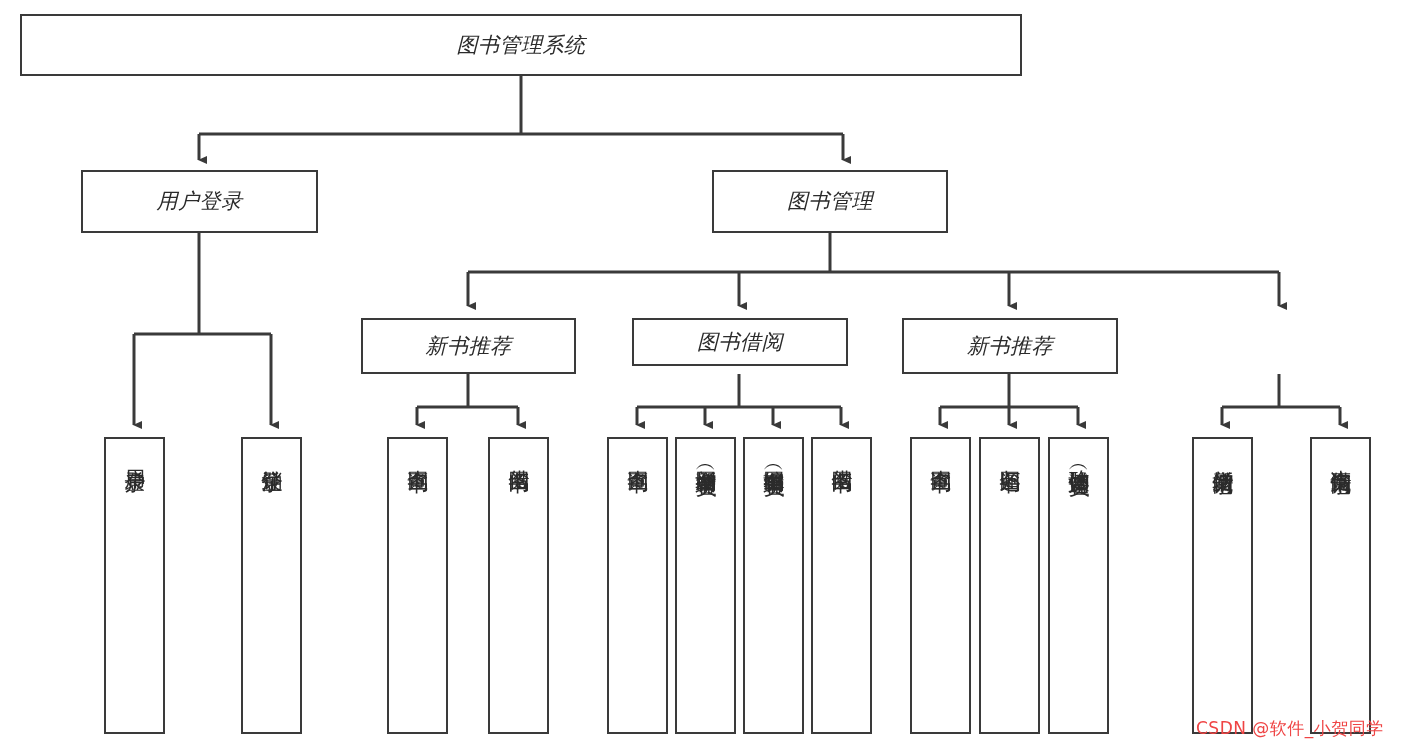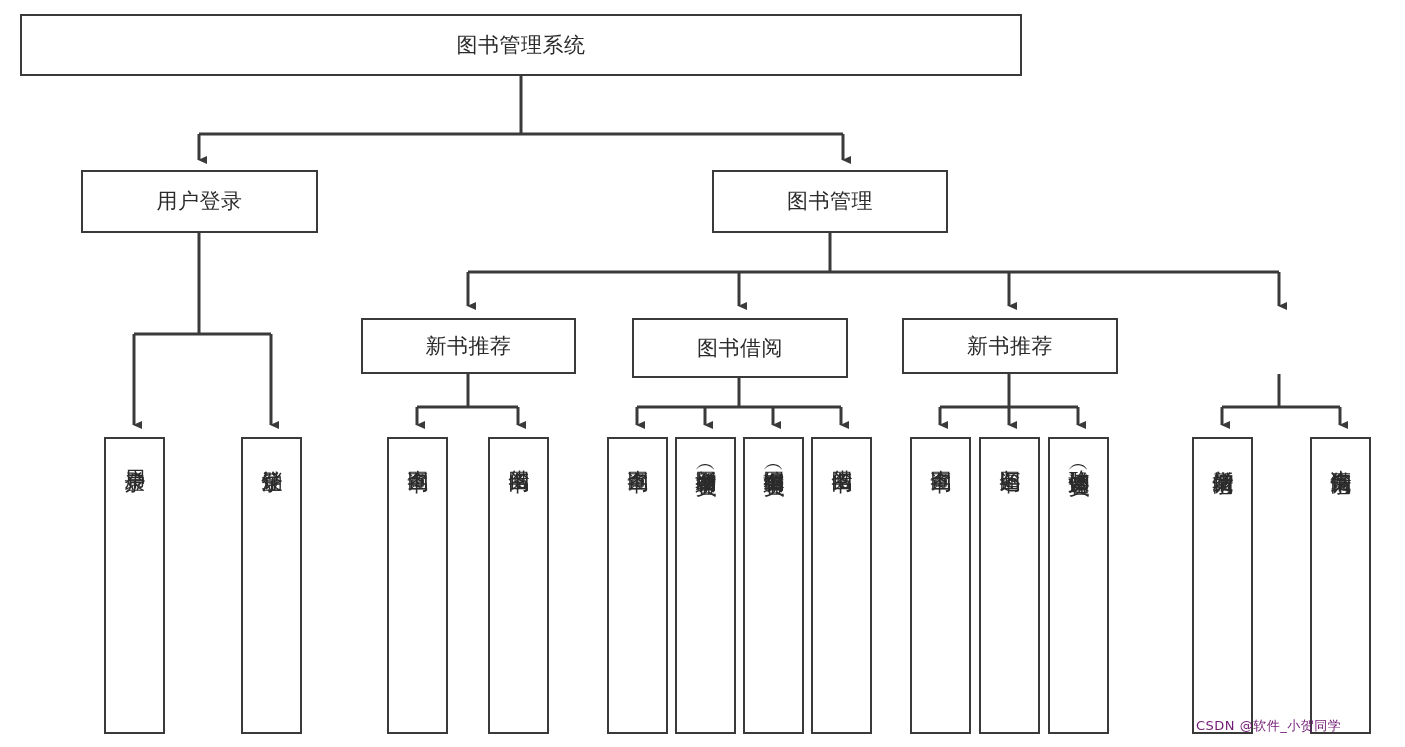--- a/index.html
+++ b/index.html
@@ -27,20 +27,21 @@
   }
   .node-box {
     position: absolute;
     box-sizing: border-box;
     border: 2px solid #3a3a3a;
     background: #ffffff;
     display: flex;
     align-items: center;
     justify-content: center;
     color: #2b2b2b;
+    font-style: italic;
   }
   .node-label {
     font-size: 21px;
     line-height: 1.15;
     letter-spacing: 0.5px;
     white-space: nowrap;
     color: #2b2b2b;
   }
   .leaf-box {
     position: absolute;
@@ -57,22 +58,22 @@
     writing-mode: vertical-rl;
     text-orientation: upright;
     font-size: 21px;
     line-height: 1.28;
     letter-spacing: 1px;
     color: #2b2b2b;
     white-space: nowrap;
   }
   .watermark {
     position: absolute;
-    font-size: 13px;
-    color: #701a75;
+    font-size: 17px;
+    color: #ef4444;
     white-space: nowrap;
     letter-spacing: 0.5px;
     user-select: none;
   }
 </style>
 </head>
 <body>
 
 <div id="canvas">
 
@@ -133,21 +134,21 @@
   <div class="node-box" style="left:81px; top:170px; width:237px; height:63px;">
     <span class="node-label">用户登录</span>
   </div>
   <div class="node-box" style="left:712px; top:170px; width:236px; height:63px;text-align:center;">
     <span class="node-label">图书管理</span>
   </div>
 
   <div class="node-box" style="left:361px; top:318px; width:215px; height:56px;text-align:right;">
     <span class="node-label">新书推荐</span>
   </div>
-  <div class="node-box" style="left:632px; top:318px; width:216px; height:60px;">
+  <div class="node-box" style="left:632px; top:318px; width:216px; height:48px;">
     <span class="node-label">图书借阅</span>
   </div>
   <div class="node-box" style="left:902px; top:318px; width:216px; height:56px;">
     <span class="node-label">新书推荐</span>
   </div>
 
   <div class="leaf-box" style="left:104px; top:437px; width:61px; height:297px;">
     <span class="leaf-label">用户登录</span>
   </div>
   <div class="leaf-box" style="left:241px; top:437px; width:61px; height:297px;">

